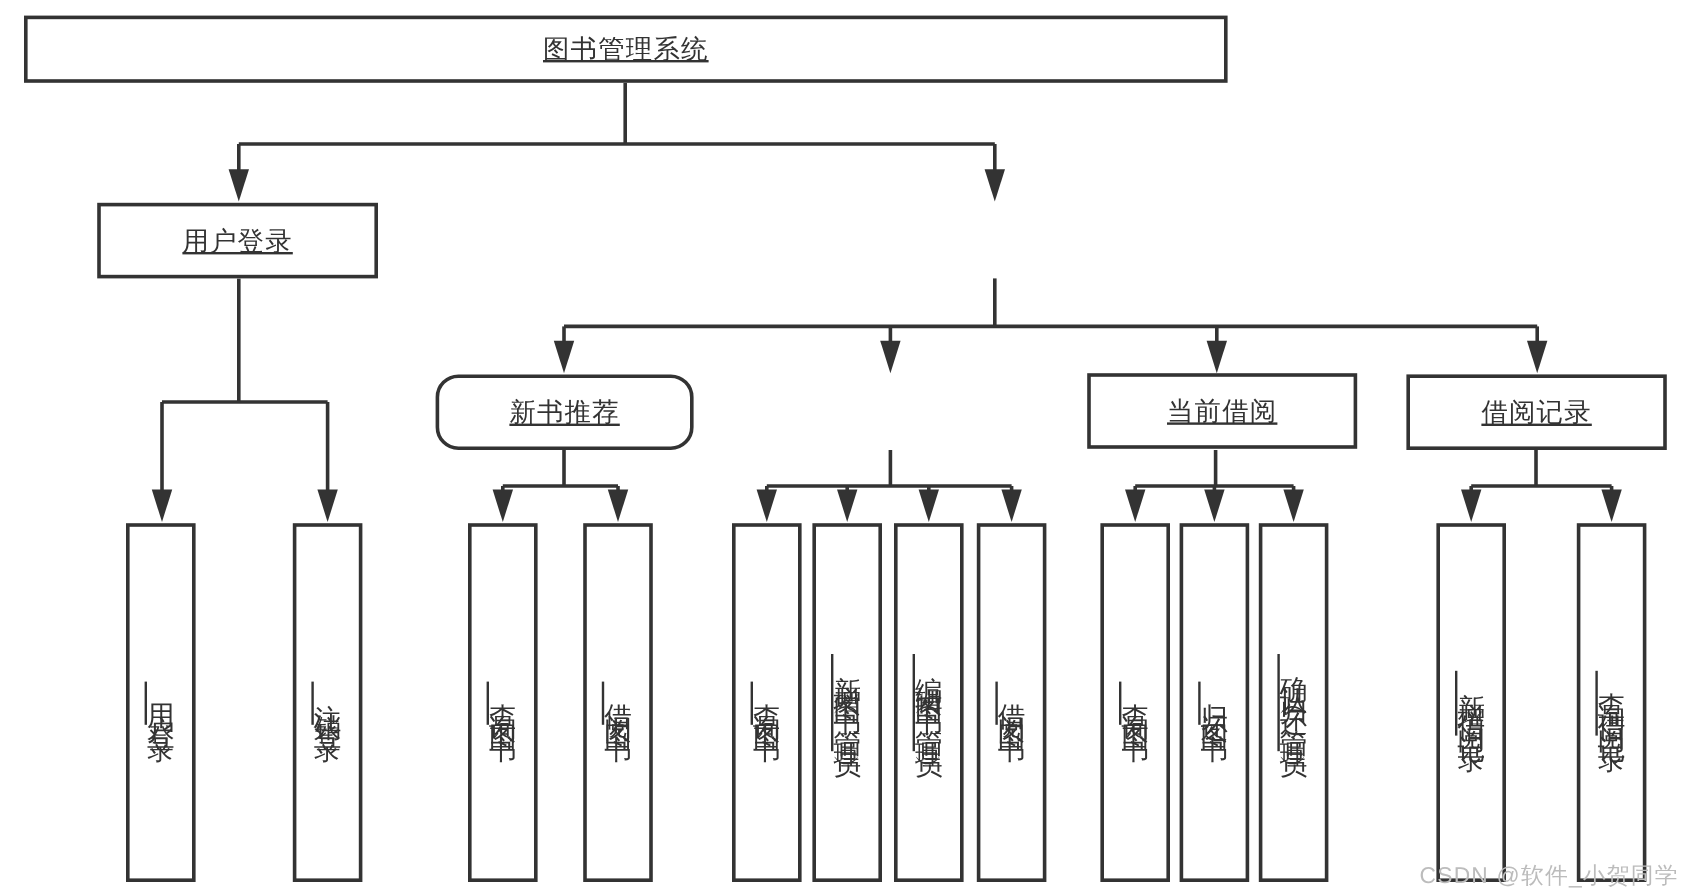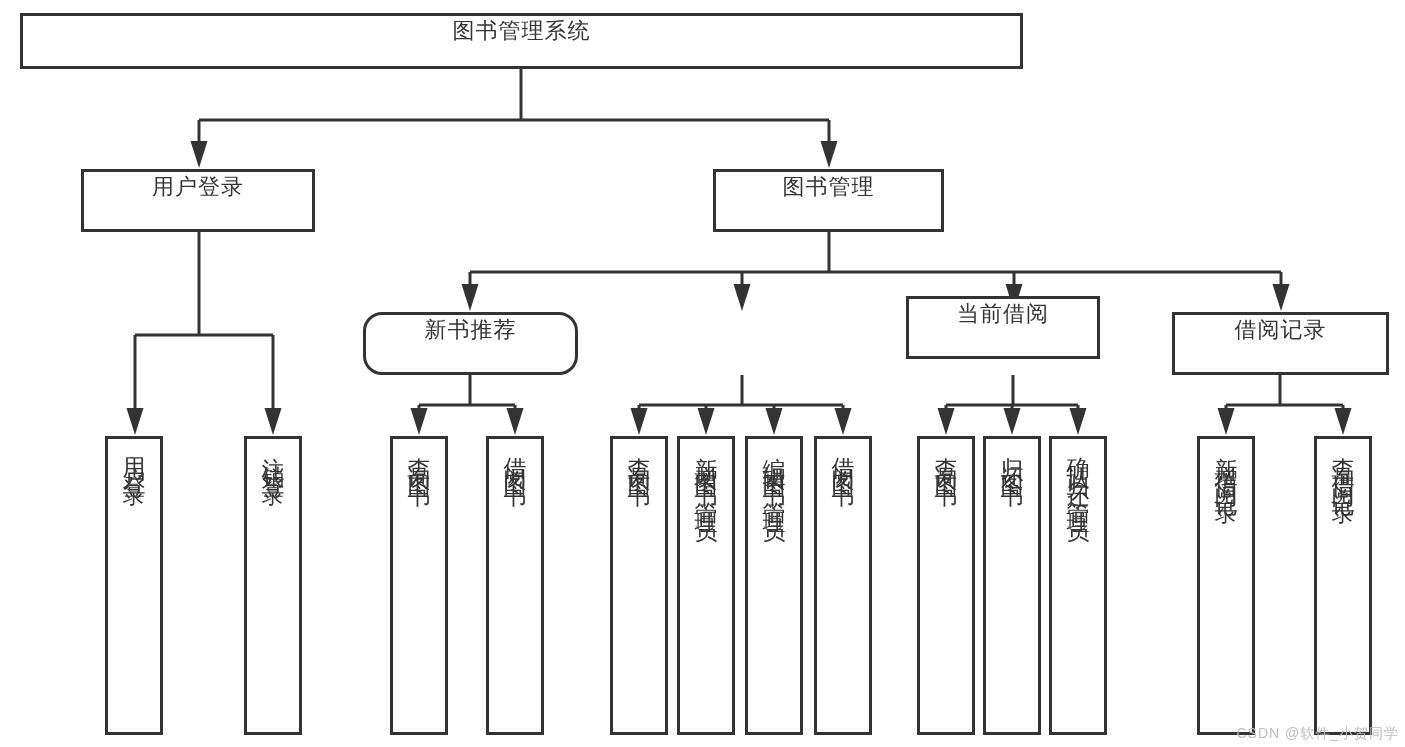--- a/index.html
+++ b/index.html
@@ -11,23 +11,24 @@
     overflow: hidden;
     font-family: "Liberation Sans", sans-serif;
     color: #333333;
   }
   .node {
     position: absolute;
     box-sizing: border-box;
     border: 3px solid #333333;
     background: #ffffff;
     display: flex;
-    align-items: flex-start;
+    align-items: center;
     justify-content: center;
     text-align: center;
+    text-decoration: underline;
   }
   .hnode { font-size: 22px; letter-spacing: 1px; }
   .leaf  { font-size: 23px; }
   .leaf .vtext {
     writing-mode: vertical-rl;
     text-orientation: mixed;
     letter-spacing: 9px;
     line-height: 1.0;
   }
   #connectors {
@@ -39,35 +40,35 @@
   #connectors line, #connectors path {
     stroke: #333333;
     stroke-width: 3;
     fill: none;
   }
   #connectors polygon { fill: #333333; stroke: none; }
   .watermark {
     position: absolute;
     right: 6px;
     bottom: 4px;
-    font-size: 14px;
+    font-size: 19px;
     color: #bcbcbc;
     letter-spacing: 1px;
     white-space: nowrap;
   }
 
   
   #root-box   { left: 20px;  top: 13px;  width: 1003px; height: 56px; }
 
   #n-user     { left: 81px;  top: 169px; width: 234px; height: 63px; }
   #n-bookmgmt { left: 713px; top: 169px; width: 231px; height: 63px; }
 
   #n-newrec   { left: 363px;  top: 312px; width: 215px; height: 63px; border-radius: 19px; }
   #n-borrow   { left: 633px;  top: 312px; width: 218px; height: 63px; }
-  #n-current  { left: 906px;  top: 296px; width: 194px; height: 63px; }
+  #n-current  { left: 906px;  top: 311px; width: 225px; height: 63px; }
   #n-records  { left: 1172px; top: 312px; width: 217px; height: 63px; }
 
   .leaf { top: 436px; width: 58px; height: 299px; }
   #l-login    { left: 105px;  }
   #l-logout   { left: 244px;  }
   #l-q1       { left: 390px;  }
   #l-b1       { left: 486px;  }
   #l-q2       { left: 610px;  }
   #l-add      { left: 677px;  }
   #l-edit     { left: 745px;  }
@@ -145,23 +146,20 @@
     <polygon points="1334.5,408 1351.5,408 1343,435"></polygon>
   </svg>
 
   <div class="node hnode" id="root-box">
     <span>图书管理系统</span>
   </div>
 
   <div class="node hnode" id="n-user">
     <span>用户登录</span>
   </div>
-  <div class="node hnode" id="n-bookmgmt">
-    <span>图书管理</span>
-  </div>
 
   <div class="node hnode" id="n-newrec">
     <span>新书推荐</span>
   </div>
   <div class="node hnode" id="n-current">
     <span>当前借阅</span>
   </div>
   <div class="node hnode" id="n-records">
     <span>借阅记录</span>
   </div>

